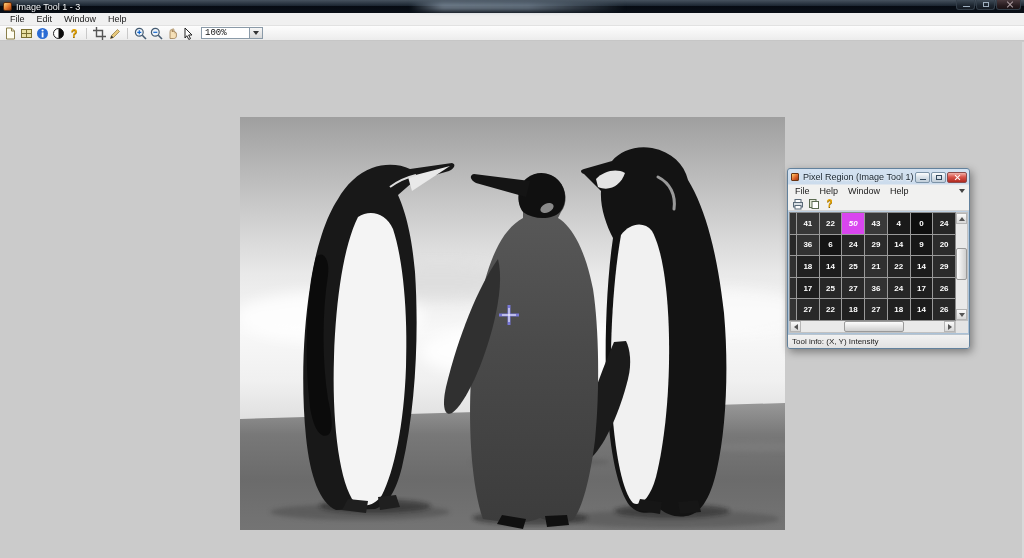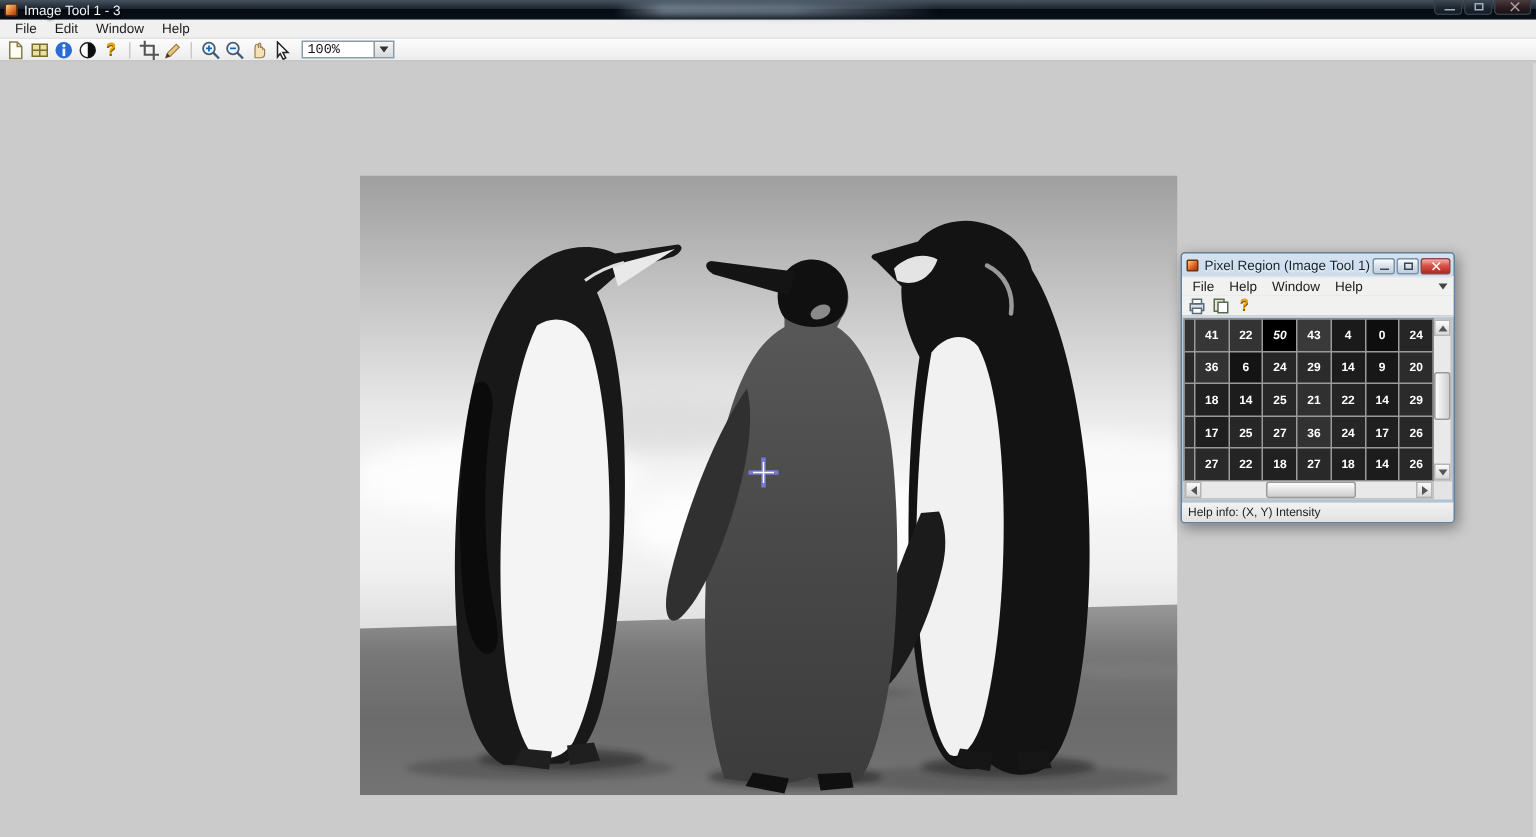--- a/index.html
+++ b/index.html
@@ -335,21 +335,21 @@
         </svg>
     </span>
     <span class="prw-tbtn prw-help">?</span>
   </div>
 
   <div class="grid-zone">
     <div class="pixel-grid">
         <div class="cell" style="background: rgb(51, 51, 51);"></div>
         <div class="cell" style="background: rgb(55, 55, 55);">41</div>
         <div class="cell" style="background: rgb(51, 51, 51);">22</div>
-        <div class="cell" style="background: #000000; font-style: italic;">50</div>
+        <div class="cell" style="background: #d946ef; font-style: italic;">50</div>
         <div class="cell" style="background: rgb(57, 57, 57); text-align: center;">43</div>
         <div class="cell" style="background: rgb(26, 26, 26);">4</div>
         <div class="cell" style="background: rgb(14, 14, 14);">0</div>
         <div class="cell" style="background: rgb(38, 38, 38);">24</div>
         <div class="cell" style="background: rgb(40, 40, 40);"></div>
         <div class="cell" style="background: rgb(50, 50, 50);">36</div>
         <div class="cell" style="background: rgb(20, 20, 20);">6</div>
         <div class="cell" style="background: rgb(38, 38, 38);">24</div>
         <div class="cell" style="background: rgb(43, 43, 43);">29</div>
         <div class="cell" style="background: rgb(28, 28, 28);">14</div>
@@ -399,15 +399,15 @@
           <span class="hthumb"></span>
         </span>
       <span class="sb-arrow">
           <span class="tri-right"></span>
         </span>
     </div>
     <div class="sb-corner"></div>
   </div>
 
   <div class="prw-status">
-    <span>Help info: (X, Y) Intensity</span>
+    <span>Tool info: (X, Y) Intensity</span>
   </div>
 </div>
 
 </body></html>

